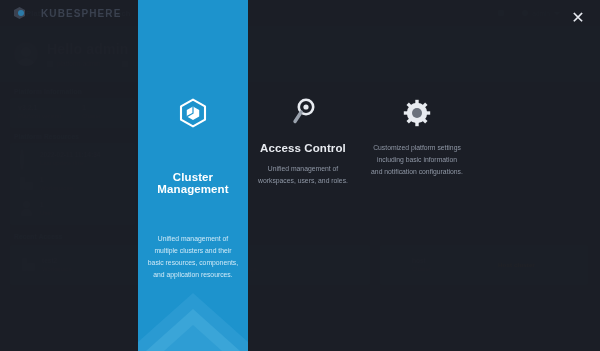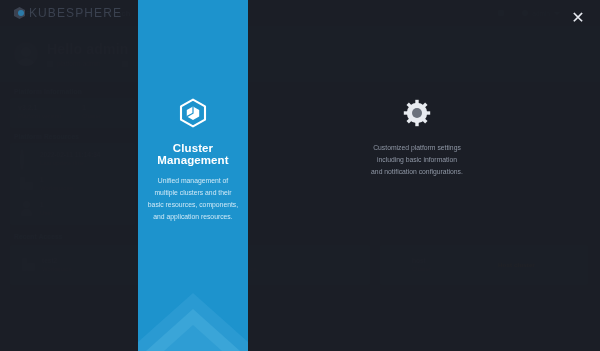--- a/index.html
+++ b/index.html
@@ -137,39 +137,39 @@
   .ov-logo-mark {
     width: 11px; height: 12px; position: relative;
     background: #3b4250;
     clip-path: polygon(50% 0,100% 25%,100% 75%,50% 100%,0 75%,0 25%);
   }
   .ov-logo-mark::after {
     content:''; position:absolute; left:4px; top:3px;
     width:6px; height:6px; border-radius:50%; background:#2c7ba8;
   }
   .ov-logo-text {
-    font-size: 12px; font-weight: normal; color: #3a414f; letter-spacing: 1.1px;
+    font-size: 10px; font-weight: bold; color: #3a414f; letter-spacing: 1.1px; margin-left: 12px;
   }
   .ov-close {
     position: absolute; top: 8px; right: 12px;
     width: 20px; height: 20px; cursor: pointer;
     display:flex; align-items:center; justify-content:center;
     color: #e6e9ef; font-size: 16px; line-height: 1;
     font-family: "Liberation Sans", sans-serif;
   }
 
   
   .cards { position: absolute; top: 0; left: 0; width: 600px; height: 351px; }
   .card {
     position: absolute; top: 0; height: 351px;
     display: flex; flex-direction: column; align-items: center;
     padding-top: 98px; cursor: pointer;
   }
   .card.active { background: #1d93cd; }
-  #card-cluster { left: 138px; width: 110px; }
+  #card-cluster { left: 138px; width: 110px; gap: 29px; }
   #card-access  { left: 248px; width: 110px; }
   #card-platform{ left: 358px; width: 118px; }
 
   .card-icon { height: 30px; margin-bottom: 14px; display:flex; align-items:center; justify-content:center; }
   .card-title {
     font-size: 11.5px; font-weight: bold; letter-spacing: .1px;
     margin-bottom: 9px; text-align: center;
   }
   .card.active .card-title { color: #ffffff; }
   .card-title.idle { color: #e8ebf0; }
@@ -328,20 +328,31 @@
         <div class="card-desc">Unified management of multiple clusters and their basic resources, components, and application resources.</div>
         <div class="card-deco">
           <svg width="110" height="80" viewBox="0 0 110 80" aria-hidden="true">
             <path d="M-10 80 L55 22 L120 80 Z" fill="#2a9ad2"></path>
             <path d="M8 80 L55 38 L102 80 Z" fill="#3aa5d8"></path>
             <path d="M26 80 L55 54 L84 80 Z" fill="#2e9dd4"></path>
           </svg>
         </div>
       </div>
 
+      <div class="card" id="card-access">
+        <div class="card-icon">
+          <svg width="26" height="30" viewBox="0 0 26 30" aria-hidden="true">
+            <circle cx="16" cy="9" r="7.2" fill="none" stroke="#e8ebf0" stroke-width="2.6"></circle>
+            <circle cx="16" cy="9" r="2.6" fill="#e8ebf0"></circle>
+            <path d="M11.2 14 L5 23.5" stroke="#9aa2ad" stroke-width="3.4" stroke-linecap="round"></path>
+          </svg>
+        </div>
+        <div class="card-title idle">Access Control</div>
+        <div class="card-desc idle">Unified management of workspaces, users, and roles.</div>
+      </div>
 
       <div class="card" id="card-platform">
         <div class="card-icon">
           <svg width="30" height="30" viewBox="0 0 30 30" aria-hidden="true">
             <g fill="#e8ebf0">
               <circle cx="15" cy="15" r="10.2"></circle>
             </g>
             <g stroke="#e8ebf0" stroke-width="3.4" stroke-linecap="butt">
               <line x1="15" y1="1.8" x2="15" y2="6"></line>
               <line x1="15" y1="24" x2="15" y2="28.2"></line>

